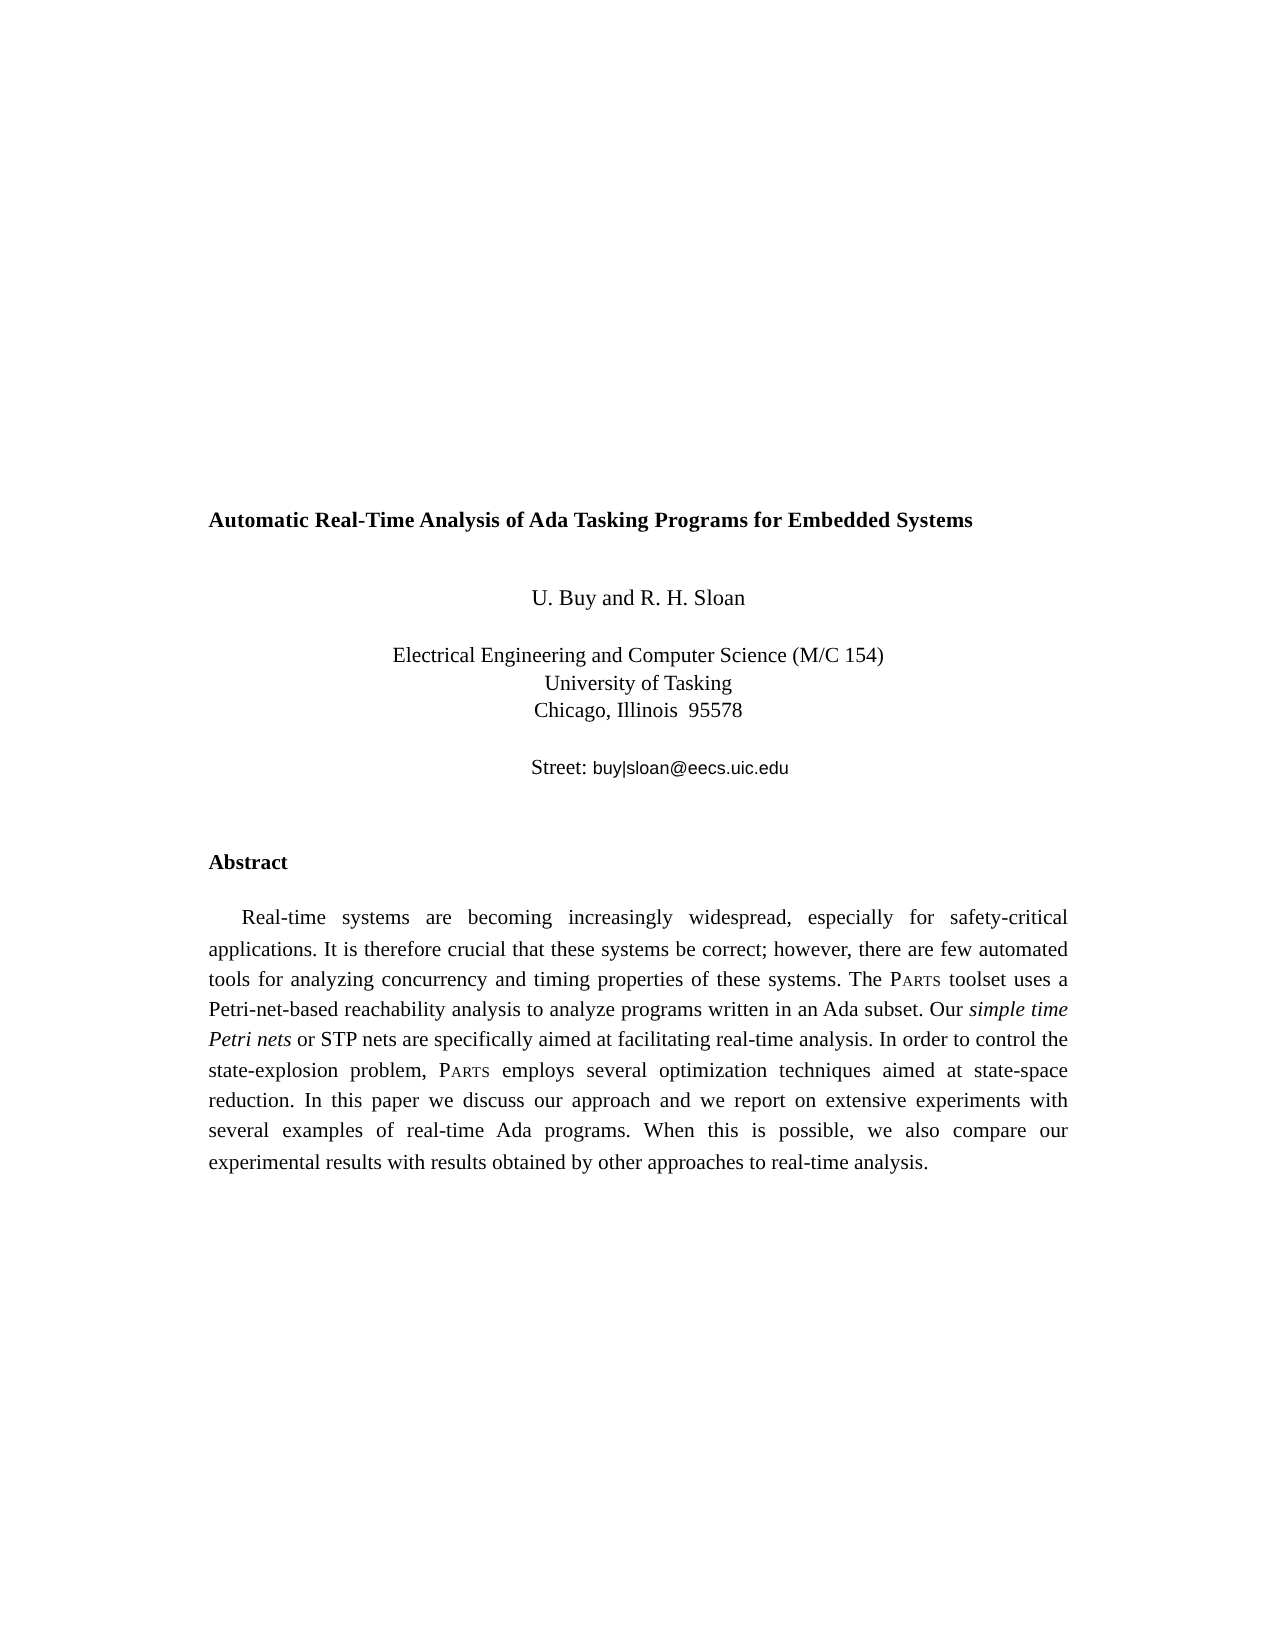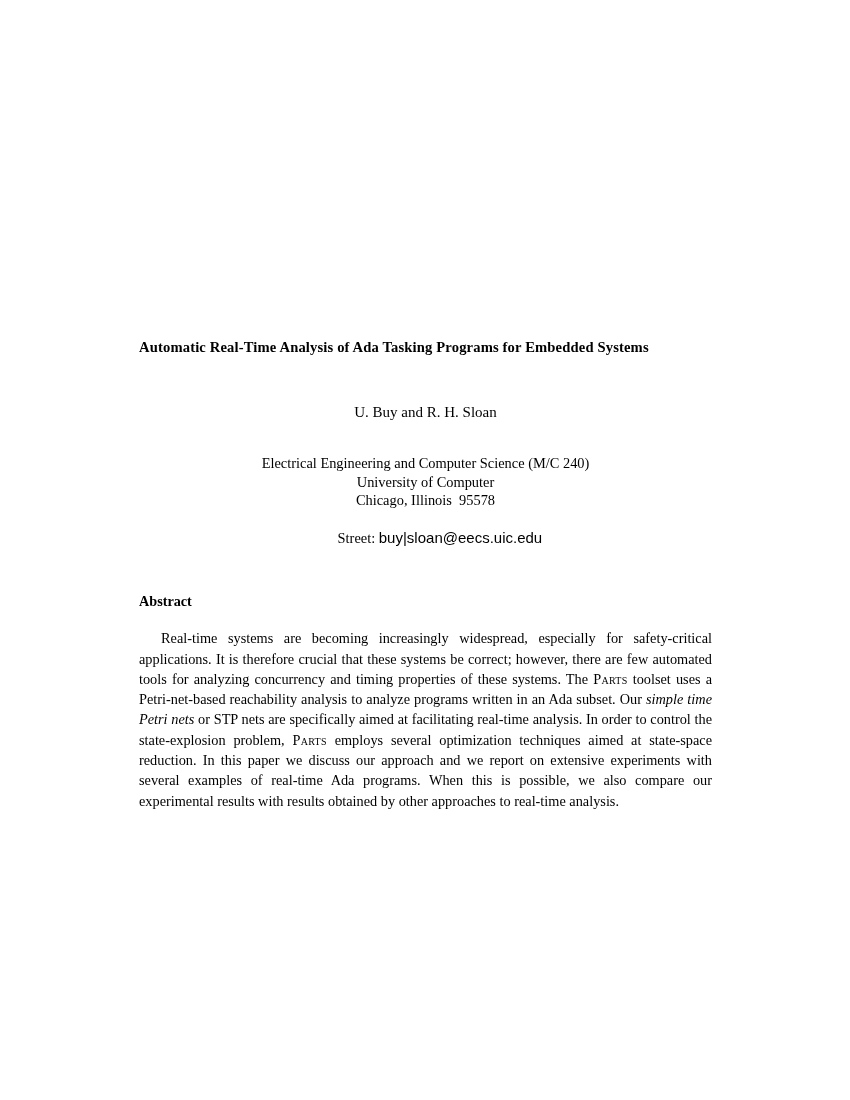--- a/index.html
+++ b/index.html
@@ -39,21 +39,21 @@
     line-height: 19px;
     text-align: left;
     letter-spacing: 0.01em;
     margin: 0;
   }
 
   .authors {
     text-align: center;
     font-size: 15px;
     line-height: 19px;
-    margin: 13px;
+    margin: 0;
     padding-top: 33px;
   }
 
   .affiliation {
     text-align: center;
     font-size: 14.4px;
     line-height: 18.7px;
     margin: 0;
     padding-top: 19px;
   }
@@ -61,21 +61,21 @@
     display: block;
     white-space: pre;
   }
 
   .email-line {
     display: block;
     white-space: pre;
   }
   .email-addr {
     font-family: "Liberation Sans", "DejaVu Sans", sans-serif;
-    font-size: 15px;
+    font-size: 12px;
   }
 
   .abstract-heading {
     text-align: left;
     font-weight: bold;
     font-size: 14.2px;
     line-height: 18px;
     margin: 0;
     padding-top: 26px;
   }
@@ -103,22 +103,22 @@
 <body>
 
 <div class="page">
   <div class="content">
 
     <h1 class="paper-title">Automatic Real-Time Analysis of Ada Tasking Programs for Embedded Systems</h1>
 
     <p class="authors">U. Buy and R. H. Sloan</p>
 
     <div class="affiliation">
-      <span class="aff-line">Electrical Engineering and Computer Science (M/C 240)</span>
-      <span class="aff-line">University of Computer</span>
+      <span class="aff-line">Electrical Engineering and Computer Science (M/C 154)</span>
+      <span class="aff-line">University of Tasking</span>
       <span class="aff-line">Chicago, Illinois  95578</span>
       <span class="email-line">
         <span>Street: </span><span class="email-addr">buy|sloan@eecs.uic.edu</span>
       </span>
     </div>
 
     <h2 class="abstract-heading">Abstract</h2>
 
     <p class="abstract-body"><span>Real-time systems are becoming increasingly widespread, especially for safety-critical applications. It is therefore crucial that these systems be correct; however, there are few automated tools for analyzing concurrency and timing properties of these systems. The </span><span class="smallcaps">Parts</span><span> toolset uses a Petri-net-based reachability analysis to analyze programs written in an Ada subset. Our </span><span class="italic">simple time Petri nets</span><span> or STP nets are specifically aimed at facilitating real-time analysis. In order to control the state-explosion problem, </span><span class="smallcaps">Parts</span><span> employs several optimization techniques aimed at state-space reduction. In this paper we discuss our approach and we report on extensive experiments with several examples of real-time Ada programs. When this is possible, we also compare our experimental results with results obtained by other approaches to real-time analysis.</span></p>
 

